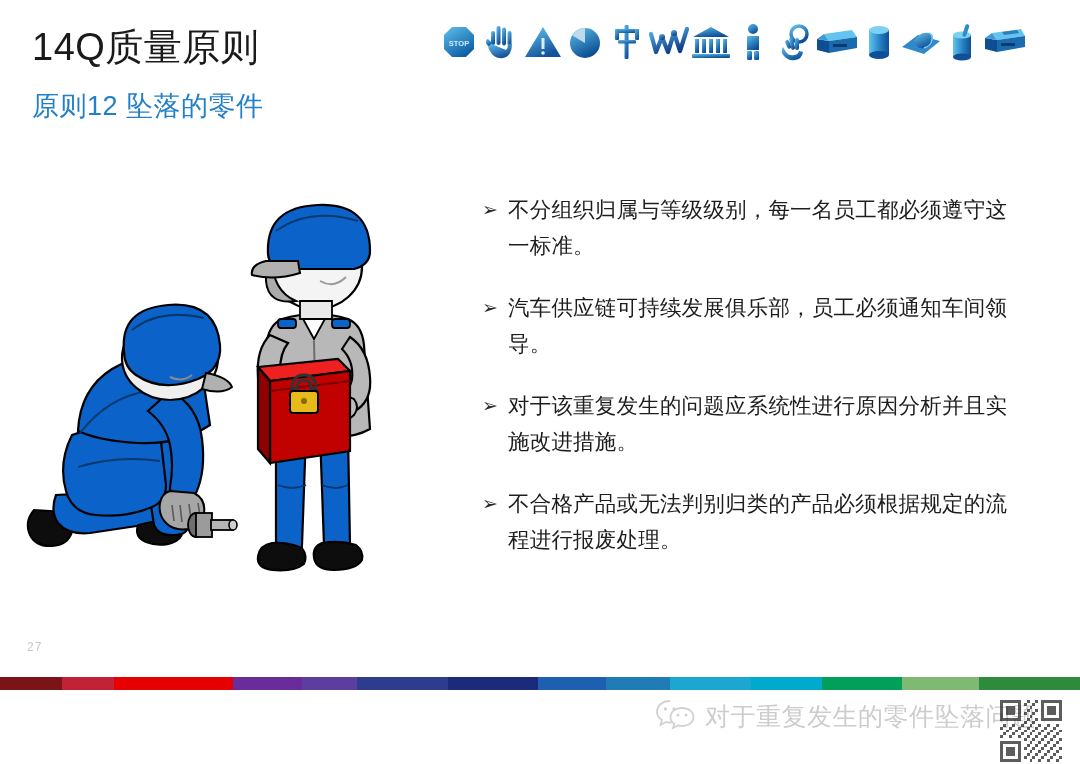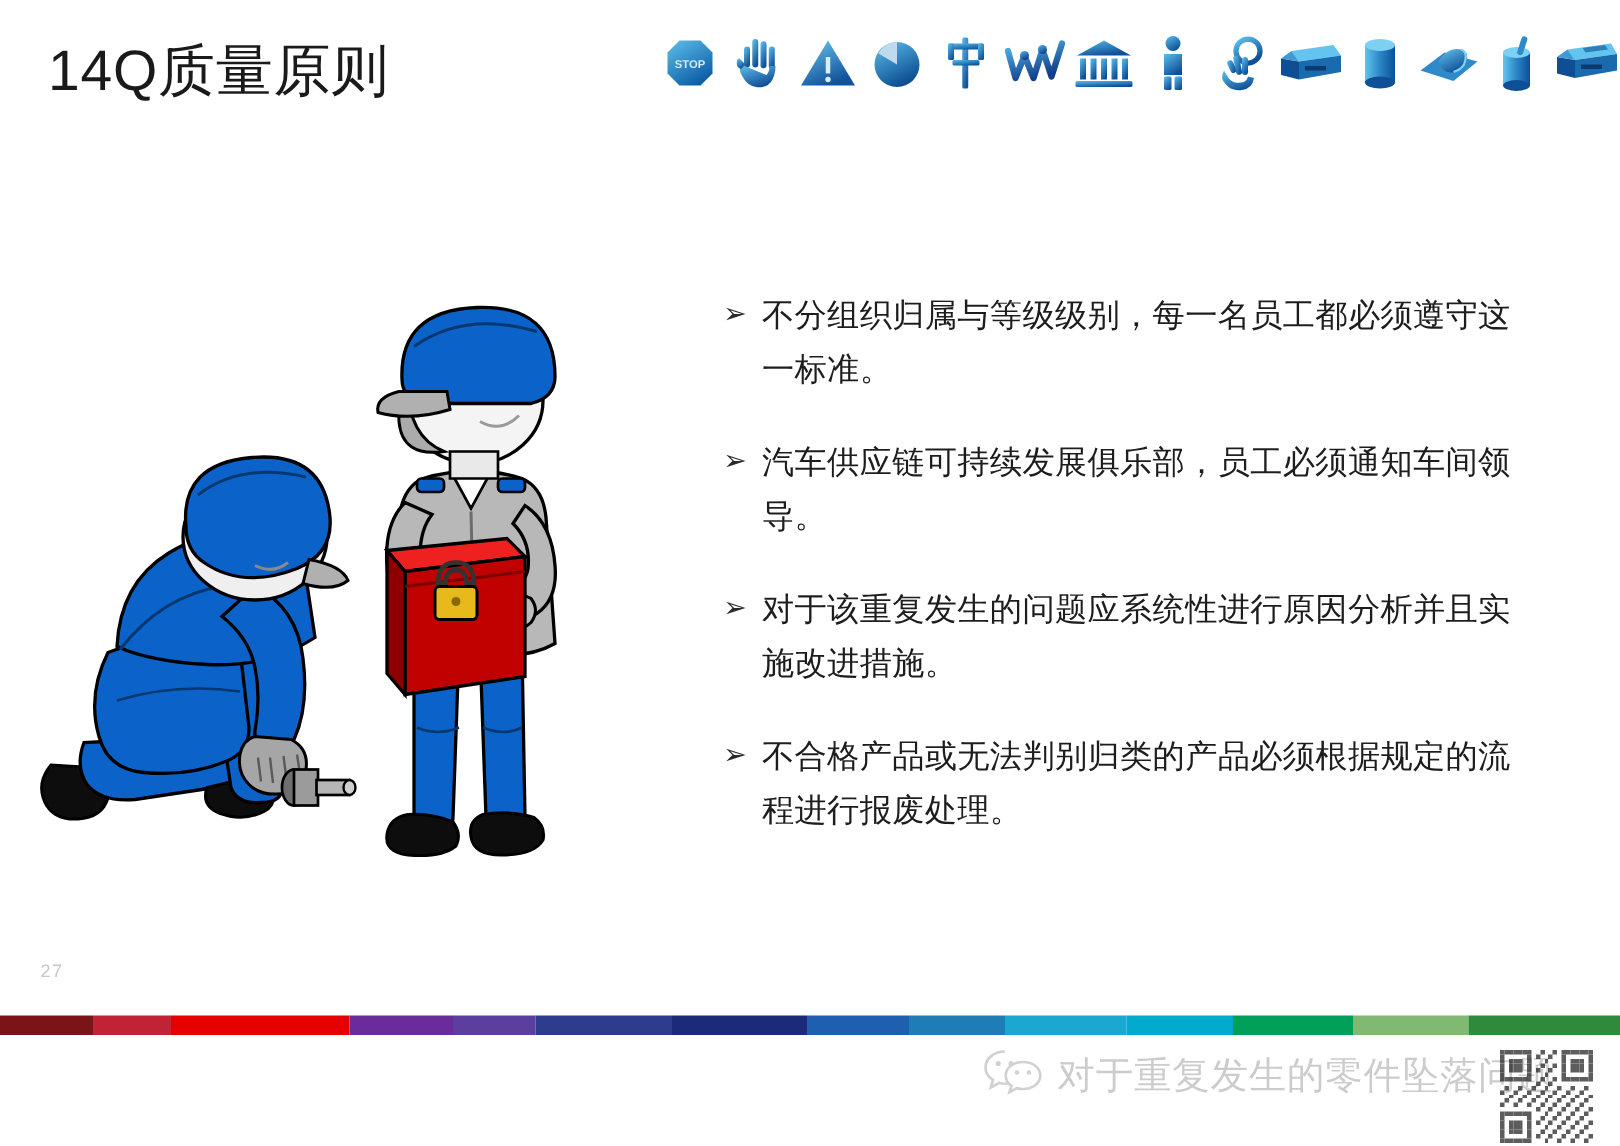--- a/index.html
+++ b/index.html
@@ -19,23 +19,23 @@
     letter-spacing: 0.5px; white-space: nowrap;
   }
   .subtitle {
     position: absolute; left: 32px; top: 88px;
     font-size: 27px; font-weight: 400; color: #2380C8;
     letter-spacing: 0.5px; white-space: nowrap;
   }
 
   
   .icon-strip {
-    position: absolute; left: 439px; top: 16px;
+    position: absolute; left: 412px; top: 16px;
     width: 640px; height: 52px;
-    display: flex; align-items: center; justify-content: space-between;
+    display: flex; align-items: center; justify-content: center;
   }
   .icon-cell {
     width: 42px; height: 46px;
     display: flex; align-items: center; justify-content: center;
   }
   .icon-cell svg { display: block; }
 
   
   .illustration { position: absolute; left: 20px; top: 195px; width: 440px; height: 390px; }
 
@@ -88,20 +88,21 @@
   .qr-grid i { display: block; }
   .qr-grid i.on { background: #1a1a1a; }
 </style>
 </head>
 <body>
 
 <div class="slide">
 
   <div class="header">
     <div class="title">14Q质量原则</div>
+    <div class="subtitle">原则12 坠落的零件</div>
 
     <div class="icon-strip">
 
       <div class="icon-cell">
         <svg width="36" height="36" viewBox="0 0 36 36">
           <defs>
               <linearGradient id="g1" x1="0" y1="0" x2="0.6" y2="1">
             <stop offset="0" stop-color="#5FC0EC"></stop>
                 <stop offset="1" stop-color="#0D5FA6"></stop>
               </linearGradient>

